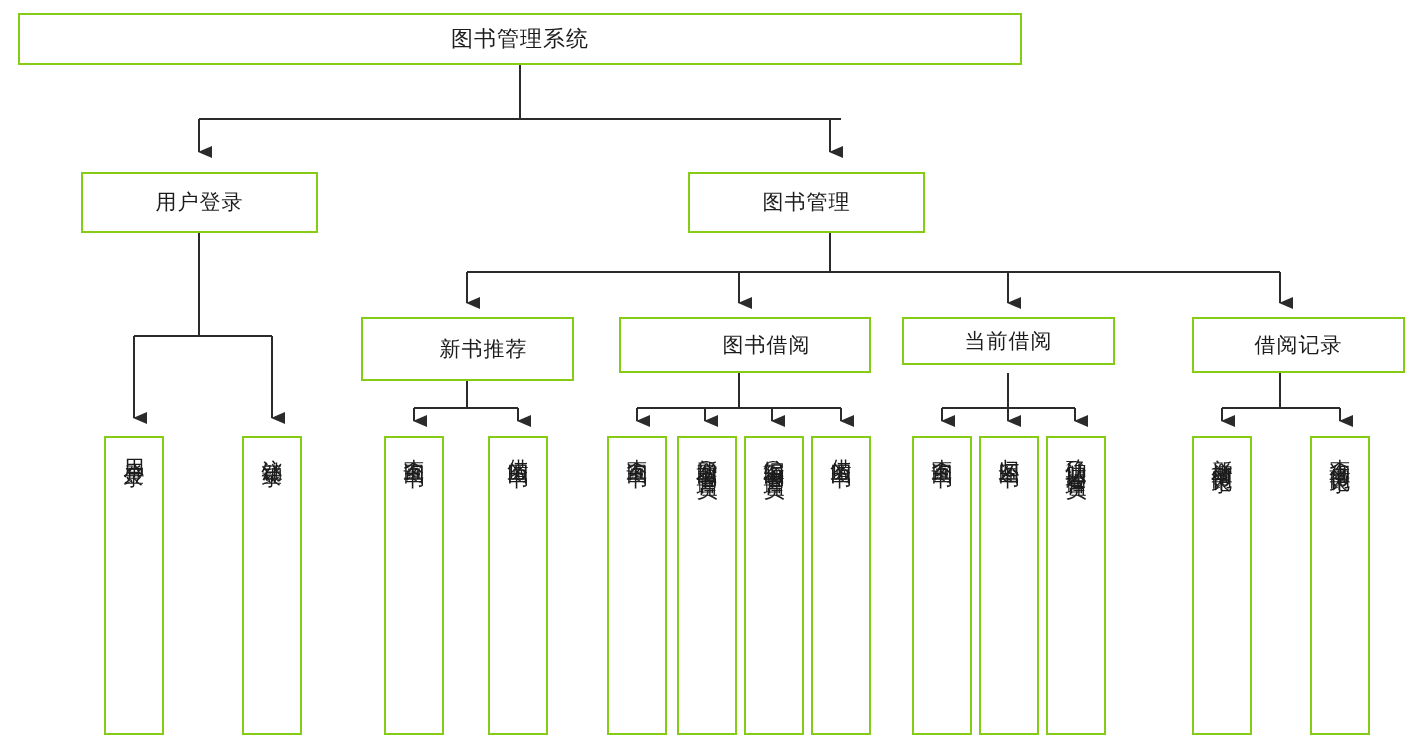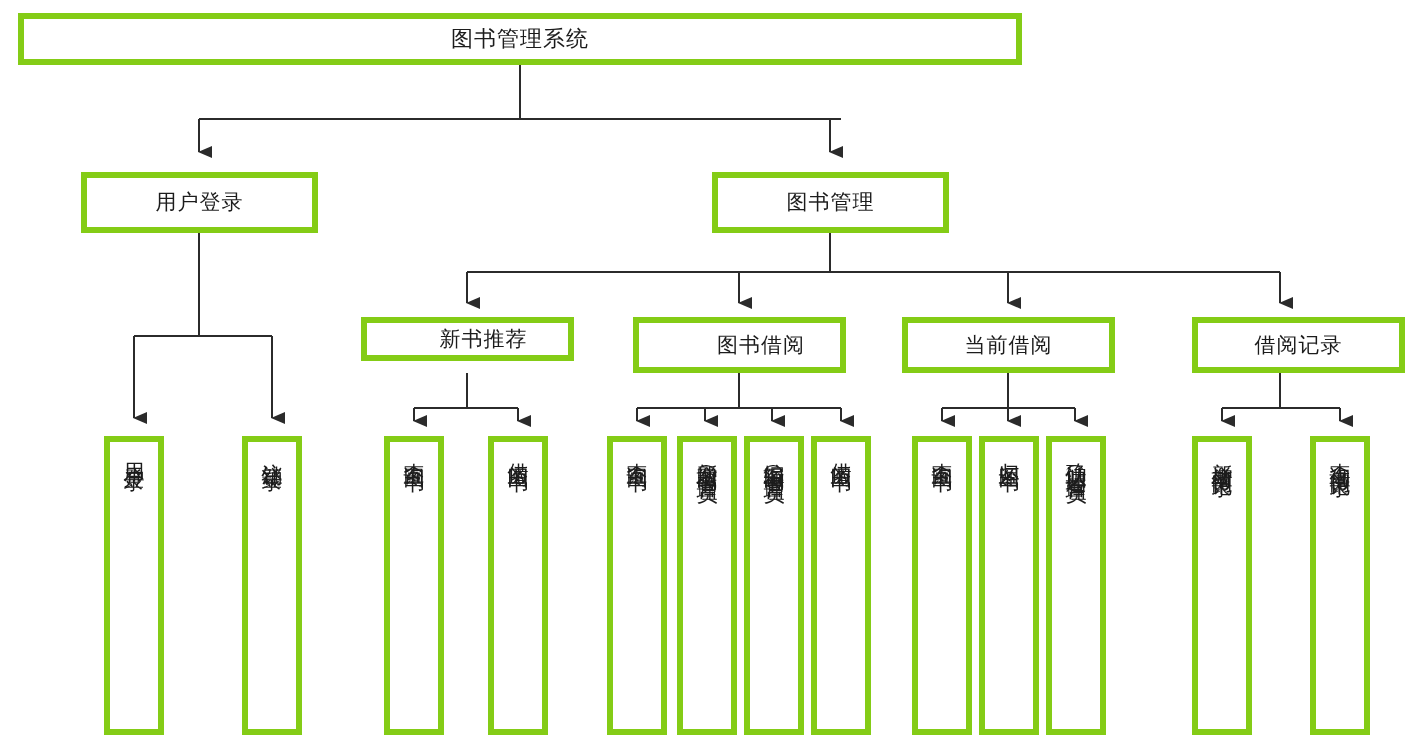--- a/index.html
+++ b/index.html
@@ -23,21 +23,21 @@
     left: 0;
     top: 0;
     width: 1405px;
     height: 747px;
     pointer-events: none;
   }
   .node {
     position: absolute;
     box-sizing: border-box;
     background: #ffffff;
-    border: 6px solid #84cc16;
+    border: 2px solid #84cc16;
     display: flex;
     align-items: center;
     justify-content: center;
     color: #1c1c1c;
   }
   .node .label {
     font-size: 21px;
     line-height: 1.25;
     letter-spacing: 1px;
     white-space: nowrap;
@@ -125,31 +125,31 @@
     </g>
   </svg>
 
   <div class="node root" style="left:18px; top:13px; width:1004px; height:52px;">
     <span class="label">图书管理系统</span>
   </div>
 
   <div class="node level2" style="left:81px; top:172px; width:237px; height:61px;">
     <span class="label">用户登录</span>
   </div>
-  <div class="node level2" style="left:712px; top:172px; width:237px; height:61px;">
+  <div class="node level2" style="left:688px; top:172px; width:237px; height:61px;">
     <span class="label">图书管理</span>
   </div>
 
-  <div class="node level3" style="left:361px; top:317px; width:213px; height:44px;padding-left:32px;">
+  <div class="node level3" style="left:361px; top:317px; width:213px; height:64px;padding-left:32px;">
     <span class="label">新书推荐</span>
   </div>
-  <div class="node level3" style="left:633px; top:317px; width:213px; height:56px;padding-left:43px;">
+  <div class="node level3" style="left:619px; top:317px; width:252px; height:56px;padding-left:43px;">
     <span class="label">图书借阅</span>
   </div>
-  <div class="node level3" style="left:902px; top:317px; width:213px; height:56px;">
+  <div class="node level3" style="left:902px; top:317px; width:213px; height:48px;">
     <span class="label">当前借阅</span>
   </div>
   <div class="node level3" style="left:1173px; top:317px; width:213px; height:56px;margin-left:19px;">
     <span class="label">借阅记录</span>
   </div>
 
   <div class="node leaf" style="left:104px; top:436px; width:60px; height:299px;">
     <span class="label">用户登录</span>
   </div>
   <div class="node leaf" style="left:242px; top:436px; width:60px; height:299px;">

